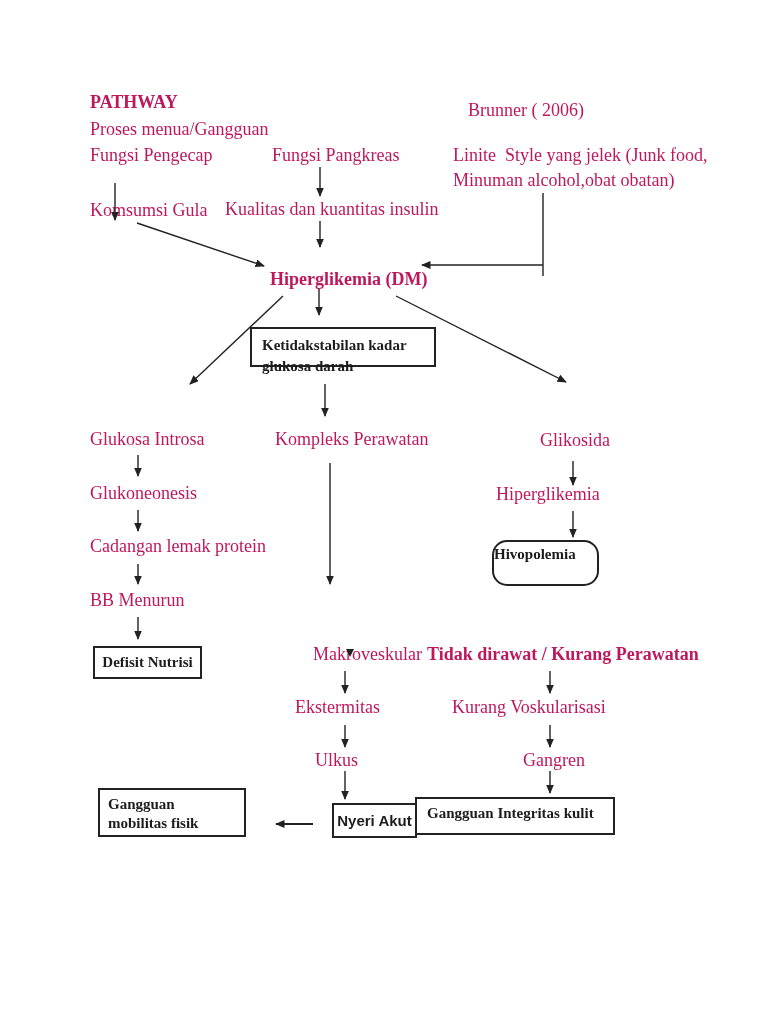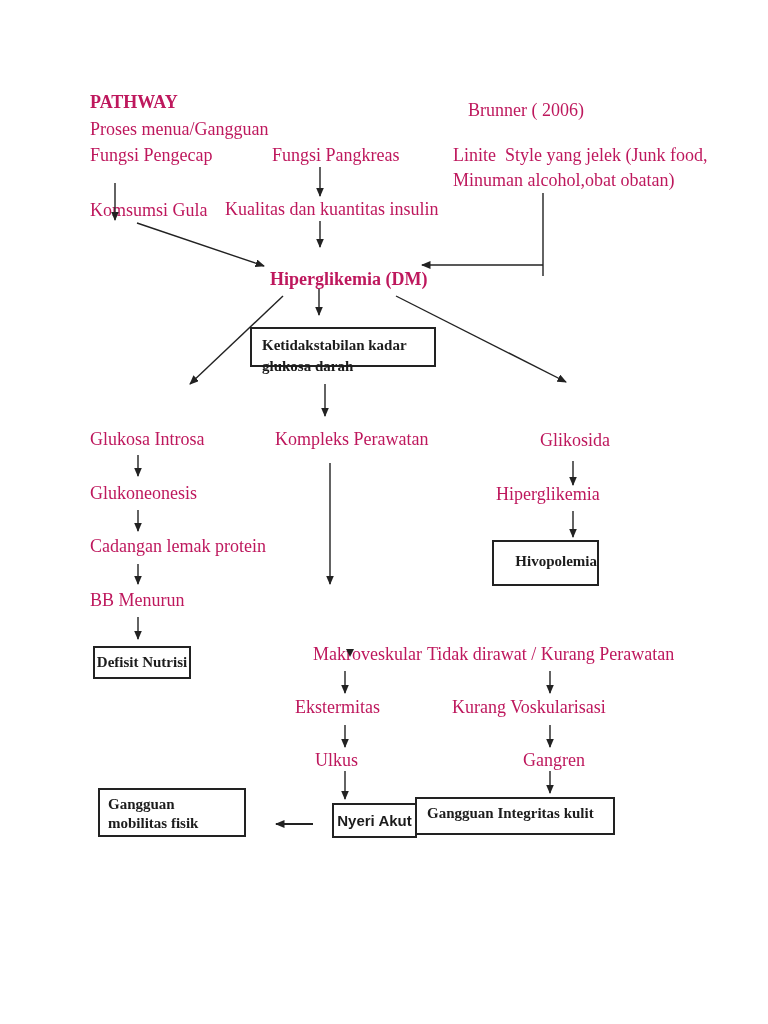--- a/index.html
+++ b/index.html
@@ -45,31 +45,31 @@
     <span class="inner">Ketidakstabilan kadar glukosa darah</span>
   </div>
 
   <div class="lbl" style="left:90px;top:431px;">Glukosa Introsa</div>
   <div class="lbl" style="left:275px;top:431px;">Kompleks Perawatan</div>
   <div class="lbl" style="left:540px;top:432px;">Glikosida</div>
 
   <div class="lbl" style="left:90px;top:485px;">Glukoneonesis</div>
   <div class="lbl" style="left:90px;top:538px;">Cadangan lemak protein</div>
   <div class="lbl" style="left:90px;top:592px;">BB Menurun</div>
-  <div class="box center" style="left:93px;top:646px;width:98px;height:33px;">
+  <div class="box center" style="left:93px;top:646px;width:109px;height:33px;">
     <span>Defisit Nutrisi</span>
   </div>
 
   <div class="lbl" style="left:496px;top:486px;">Hiperglikemia</div>
-  <div class="box" style="left:492px;top:540px;width:107px;height:46px;padding-top:11px;text-align:right;">
+  <div class="box" style="left:492px;top:540px;width:107px;height:46px;padding-top:4px;text-align:left;border-radius:15px;">
     <span>Hivopolemia</span>
   </div>
 
   <div class="lbl" style="left:313px;top:646px;">Makroveskular</div>
-  <div class="lbl" style="left:427px;top:646px;">Tidak dirawat / Kurang Perawatan</div>
+  <div class="lbl" style="left:427px;top:646px;font-weight:bold;">Tidak dirawat / Kurang Perawatan</div>
   <div class="lbl" style="left:295px;top:699px;">Ekstermitas</div>
   <div class="lbl" style="left:452px;top:699px;">Kurang Voskularisasi</div>
   <div class="lbl" style="left:315px;top:752px;">Ulkus</div>
   <div class="lbl" style="left:523px;top:752px;">Gangren</div>
 
   <div class="box wrap" style="left:98px;top:788px;width:148px;height:49px;padding:5px 8px;line-height:19px;">
     <span class="inner">Gangguan mobilitas fisik</span>
   </div>
   <div class="box center sans" style="left:312px;top:803px;width:85px;height:35px;">
     <span>Nyeri Akut</span>

